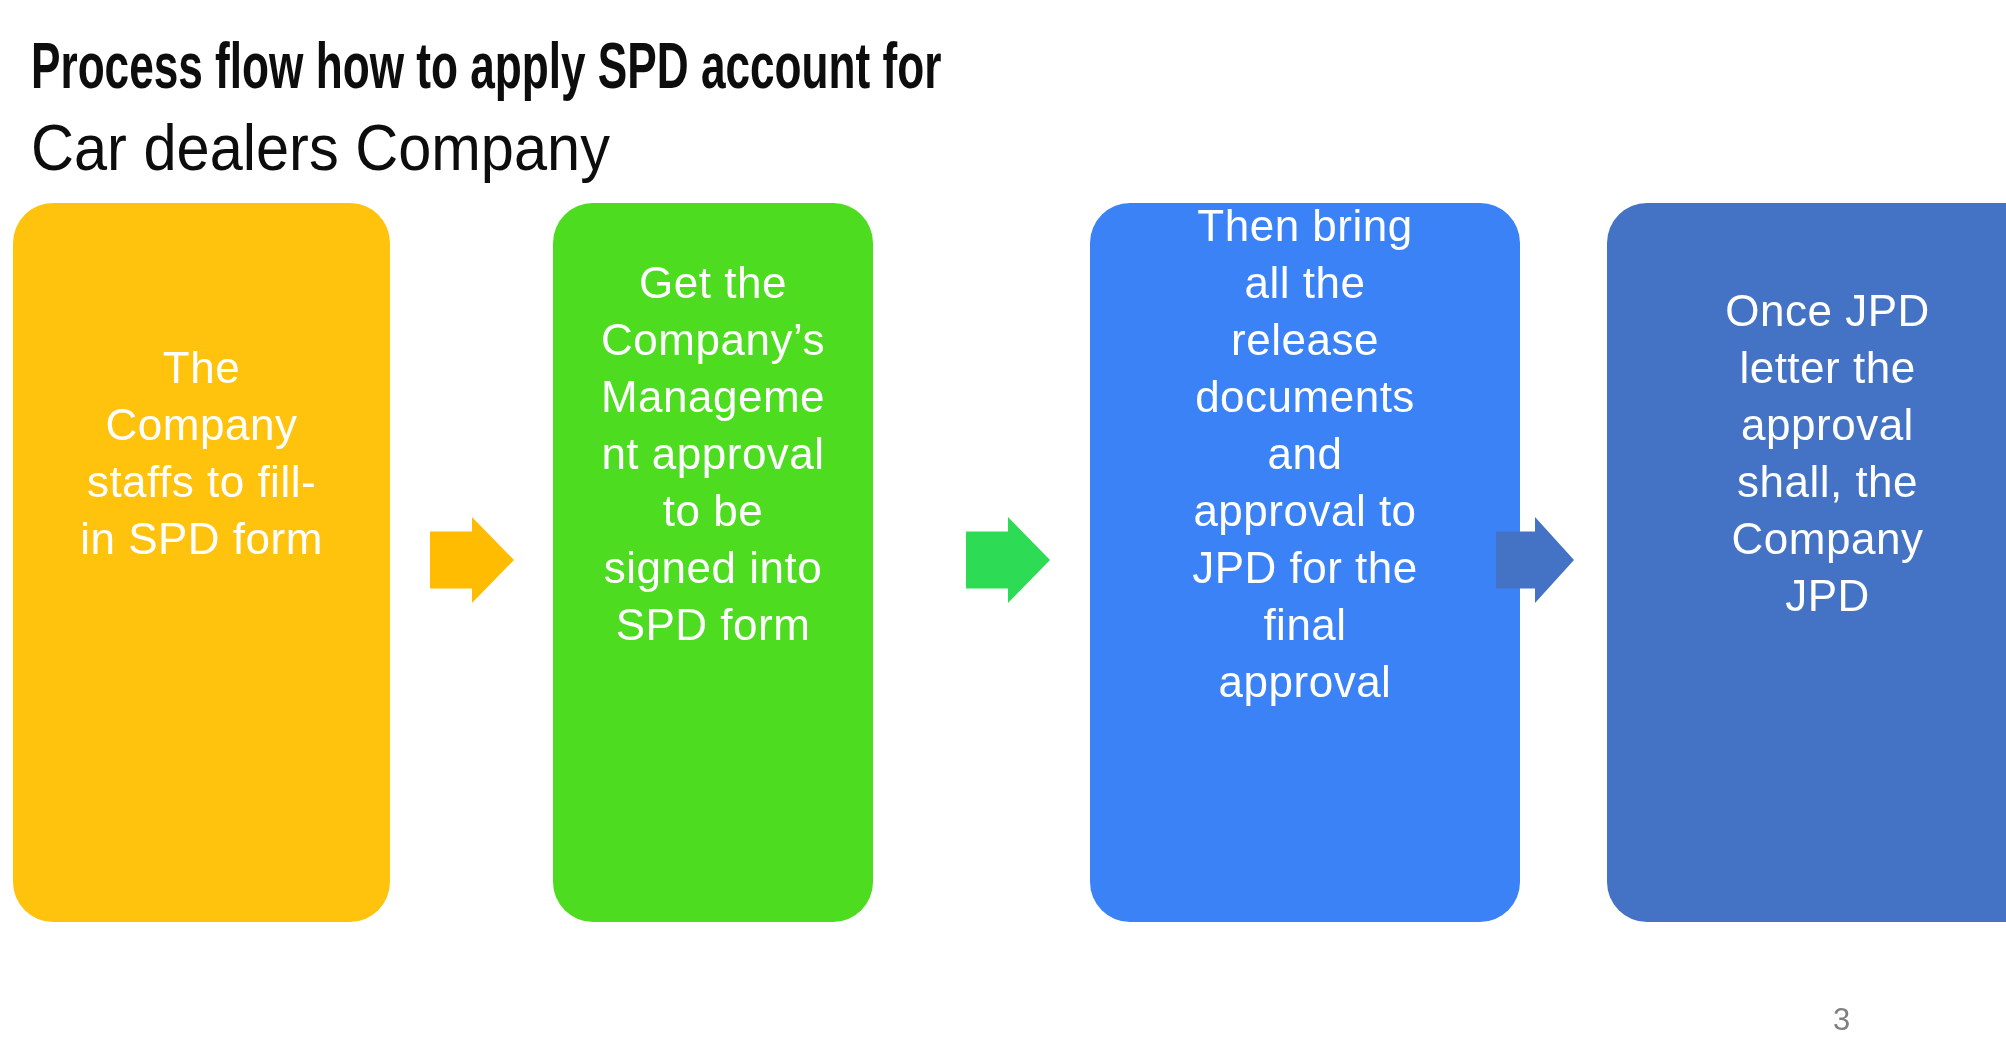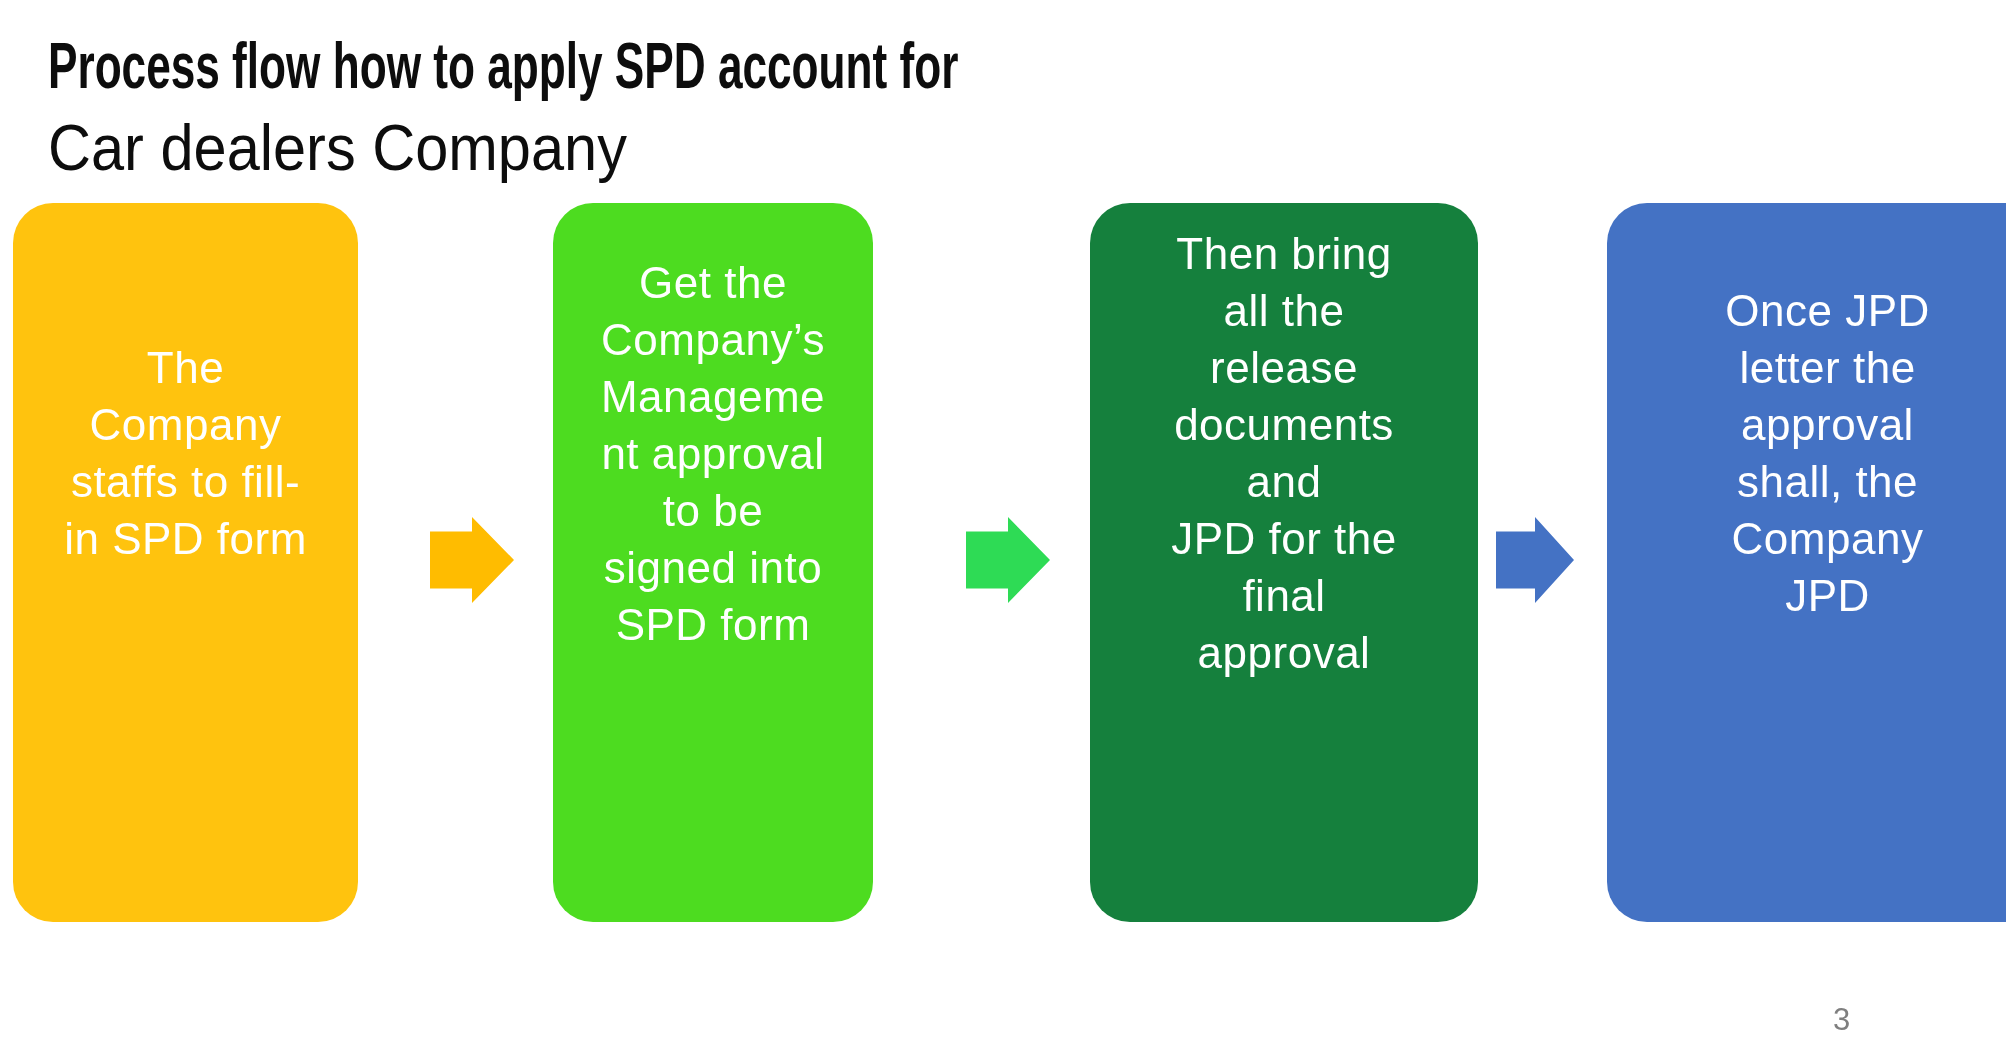--- a/index.html
+++ b/index.html
@@ -14,21 +14,21 @@
     overflow: hidden;
     font-family: "Liberation Sans", "DejaVu Sans", sans-serif;
   }
   .slide {
     position: absolute;
     inset: 0;
     background: #ffffff;
   }
   .title {
     position: absolute;
-    left: 48px;
+    left: 31px;
     top: 26px;
   }
   .title-line1 {
     font-size: 64px;
     font-weight: 700;
     color: #0d0d0d;
     white-space: nowrap;
     transform: scaleX(0.69);
     transform-origin: left center;
     line-height: 80px;
@@ -74,21 +74,21 @@
     height: 86px;
     clip-path: polygon(0% 17%, 50% 17%, 50% 0%, 100% 50%, 50% 100%, 50% 83%, 0% 83%);
   }
   .page-number {
     position: absolute;
     left: 1833px;
     top: 1002px;
     font-size: 31px;
     color: #7f7f7f;
   }
-  #box1 { left: 13px;   width: 345px; }
+  #box1 { left: 13px;   width: 377px; }
   #box2 { left: 553px;  width: 320px; }
   #box3 { left: 1090px; width: 388px; }
   #box4 { left: 1607px; width: 441px; }
   #arrow1 { left: 430px; }
   #arrow2 { left: 966px; }
   #arrow3 { left: 1496px; width: 78px; }
 </style>
 </head>
 <body>
 
@@ -117,27 +117,28 @@
       <div class="step-line">Manageme</div>
       <div class="step-line">nt approval</div>
       <div class="step-line">to be</div>
       <div class="step-line">signed into</div>
       <div class="step-line">SPD form</div>
     </div>
   </div>
 
   <div class="flow-arrow" id="arrow2" style="background-color: rgb(46, 219, 85);"></div>
 
-  <div class="step-box" id="box3" style="background-color: #15803d;">
+  <div class="step-box" id="box3" style="background-color: #3b82f6; padding-left: 42px;">
     <div class="step-text">
       <div class="step-line">Then bring</div>
       <div class="step-line">all the</div>
       <div class="step-line">release</div>
       <div class="step-line">documents</div>
       <div class="step-line">and</div>
+      <div class="step-line">approval to</div>
       <div class="step-line">JPD for the</div>
       <div class="step-line">final</div>
       <div class="step-line">approval</div>
     </div>
   </div>
 
   <div class="flow-arrow" id="arrow3" style="background-color: rgb(68, 114, 196);"></div>
 
   <div class="step-box" id="box4" style="background-color: rgb(68, 114, 196);">
     <div class="step-text">

